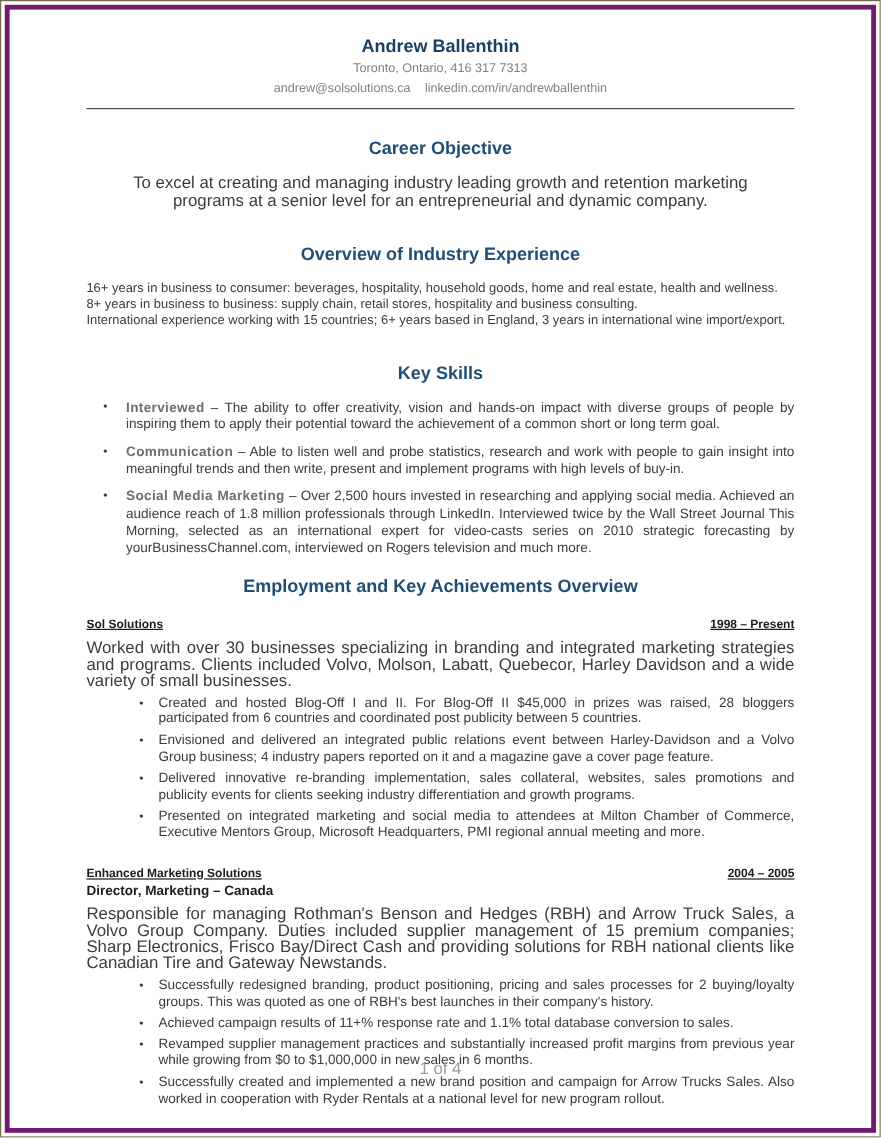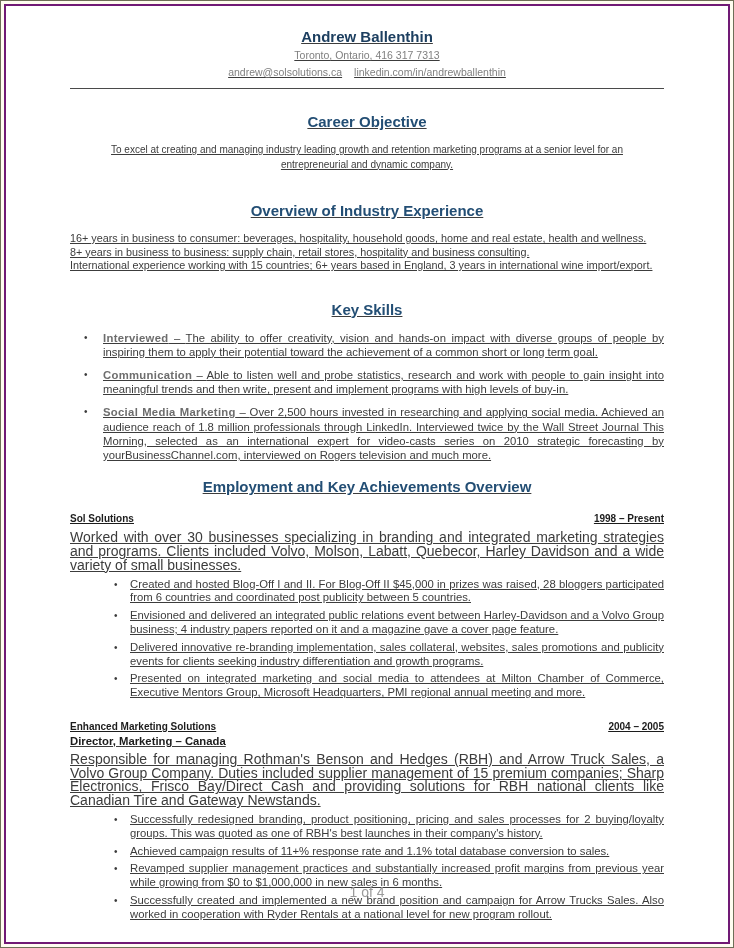--- a/index.html
+++ b/index.html
@@ -7,28 +7,27 @@
     box-sizing: border-box;
     width: 734px; height: 948px;
     background: #fffdf0;
     border: 1px solid #6e6e57;
     padding: 3px;
     font-family: "Liberation Sans", "DejaVu Sans", sans-serif;
   }
   .page-inner {
     box-sizing: border-box;
     height: 100%;
-    border: 2px solid #701a75;
+    border: 4px solid #701a75;
     background: #ffffff;
     position: relative;
     overflow: hidden;
     padding: 22px 64px 0 64px;
     color: #3c3c3c;
     font-size: 11px;
-    text-decoration: underline;
   }
   
   .name {
     text-align: center;
     font-size: 15px; font-weight: bold;
     color: #1d3f60;
     line-height: 17px;
   }
   .contact {
     text-align: center;
@@ -54,21 +53,21 @@
   }
   .h-objective   { margin-top: 24px; }
   .h-industry    { margin-top: 30px; }
   .h-skills      { margin-top: 28px; }
   .h-employment  { margin-top: 16px; }
   
   .objective-text {
     margin: 9px auto 0 auto;
     width: 520px;
     text-align: center;
-    font-size: 10px;
+    font-size: 14px;
     line-height: 14.5px;
   }
   
   .industry-lines { margin-top: 9px; }
   .industry-lines .line {
     font-size: 10.8px;
     line-height: 13.5px;
   }
   
   ul.blist { list-style: none; margin: 0; padding: 0; }

